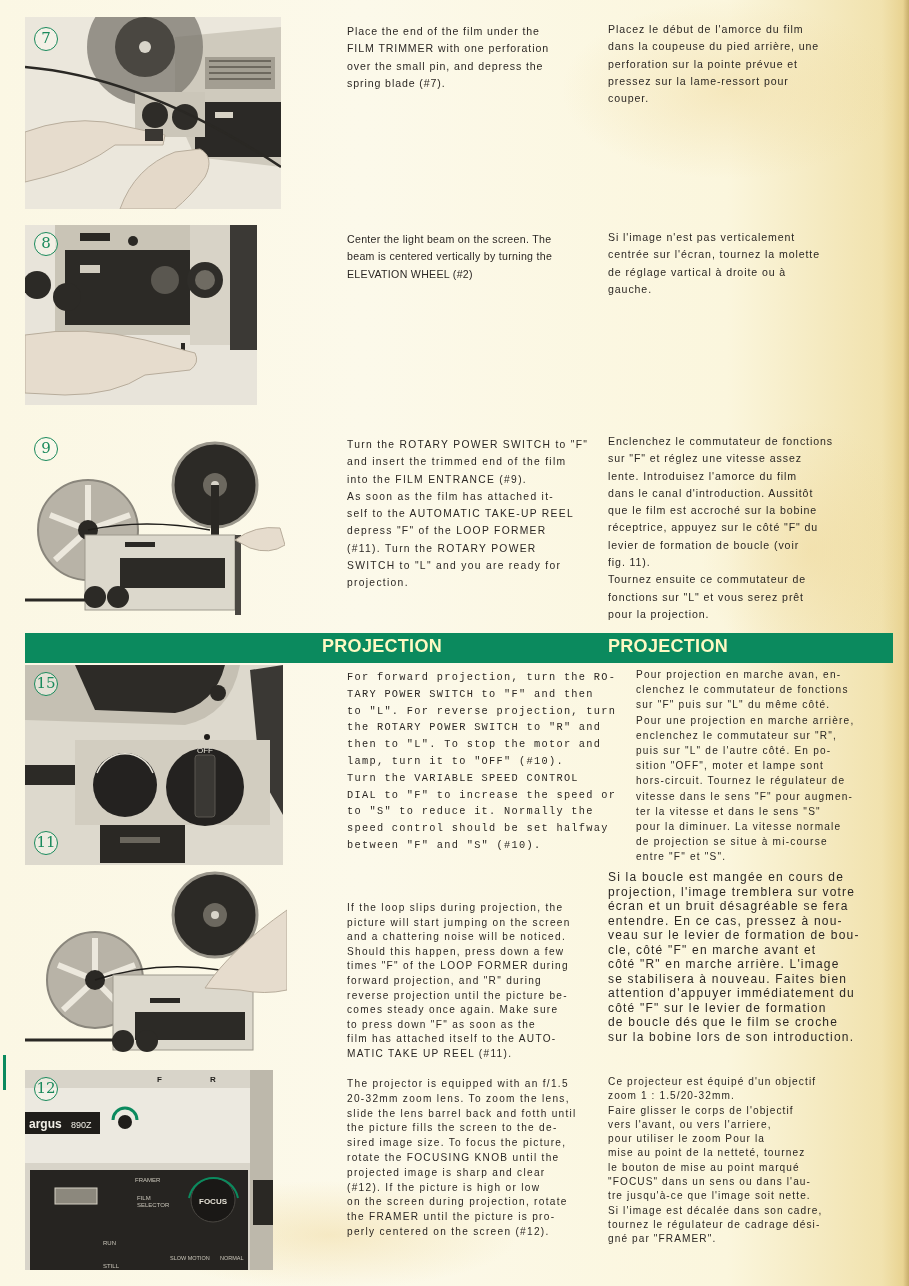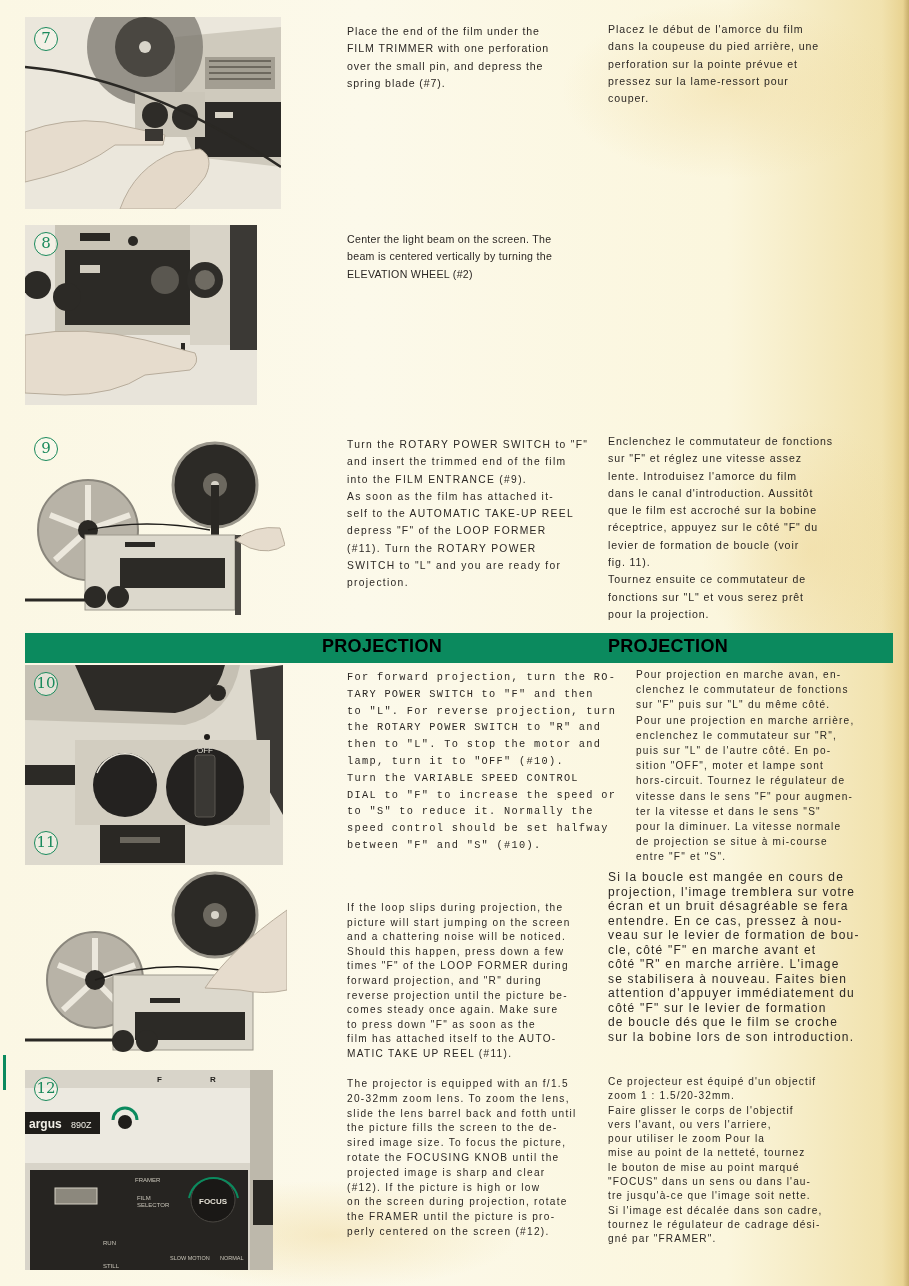--- a/index.html
+++ b/index.html
@@ -45,21 +45,21 @@
     }
     .text-block.en { left: 318px; width: 270px; margin-left: 29px; }
     .text-block.fr { left: 608px; width: 282px; }
     .banner {
       position: absolute;
       left: 25px; top: 633px; width: 868px; height: 30px;
       background: #0b8a5e;
     }
     .banner-title {
       position: absolute; top: 3px;
-      color: #000000;
+      color: #fef9c3;
       font-family: "Liberation Sans", sans-serif;
       font-weight: bold;
       font-size: 18px;
       letter-spacing: 0.3px;
     }
     .margin-mark {
       position: absolute; width: 3px; background: #0b8a5e;
     }
     .page-edge {
       position: absolute; right: 0; top: 0; width: 6px; height: 1286px;
@@ -138,20 +138,24 @@
       <rect x="156" y="118" width="4" height="14" fill="#2a2824"></rect>
       <ellipse cx="158" cy="134" rx="12" ry="5" fill="#1f1d1a"></ellipse>
 
       <path d="M0,110 Q60,100 120,115 L170,128 Q175,138 165,145 L120,150 Q90,170 40,170 L0,168 Z" fill="#e6dccd" stroke="#b7ac9b" stroke-width="1"></path>
     </svg>
   </div>
   <div class="step-num" style="left:34px;top:232px;">8</div>
   <div class="text-block en" style="top:231px;letter-spacing:0.3px;">Center the light beam on the screen.  The
 beam is centered vertically  by turning the
 ELEVATION WHEEL (#2)</div>
+  <div class="text-block fr" style="top:229px;">Si l'image n'est pas verticalement
+centrée sur l'écran, tournez la molette
+de réglage vartical  à droite ou à
+gauche.</div>
 
   <div class="photo" style="left:25px;top:430px;width:260px;height:195px;background:transparent;">
     <svg viewBox="0 0 260 195" preserveAspectRatio="none">
 
       <circle cx="63" cy="100" r="50" fill="#b8b3a7" stroke="#8a867c" stroke-width="2"></circle>
       <g stroke="#ece8dd" stroke-width="6">
         <line x1="63" y1="100" x2="63" y2="55"></line>
           <line x1="63" y1="100" x2="105" y2="85"></line>
         <line x1="63" y1="100" x2="30" y2="130"></line>
           <line x1="63" y1="100" x2="25" y2="85"></line>
@@ -221,21 +225,21 @@
       <rect x="170" y="90" width="20" height="62" rx="3" fill="#3a3834" stroke="#5a5750"></rect>
       <text x="172" y="88" font-family="Liberation Sans, sans-serif" font-size="8" fill="#e8e4d9">OFF</text>
       <circle cx="182" cy="72" r="3" fill="#1f1d1a"></circle>
 
       <rect x="0" y="100" width="50" height="20" fill="#2c2a26"></rect>
 
       <rect x="75" y="160" width="85" height="38" fill="#2a2824"></rect>
       <rect x="95" y="172" width="40" height="6" fill="#6a665d"></rect>
     </svg>
   </div>
-  <div class="step-num" style="left:34px;top:672px;">10</div>
+  <div class="step-num" style="left:34px;top:672px;">15</div>
   <div class="text-block en" style="top:669px;font-size:10.3px;letter-spacing:1.3px;line-height:16.8px;font-family:Liberation Mono, monospace;">For forward projection, turn the RO-
 TARY POWER SWITCH to "F" and then
 to "L".  For reverse projection, turn
 the ROTARY POWER SWITCH to "R" and
 then to "L".  To stop the motor and
 lamp, turn it to "OFF" (#10).
 Turn the VARIABLE SPEED CONTROL
 DIAL to "F" to increase the speed or
 to "S" to reduce it.  Normally the
 speed control should be set halfway

